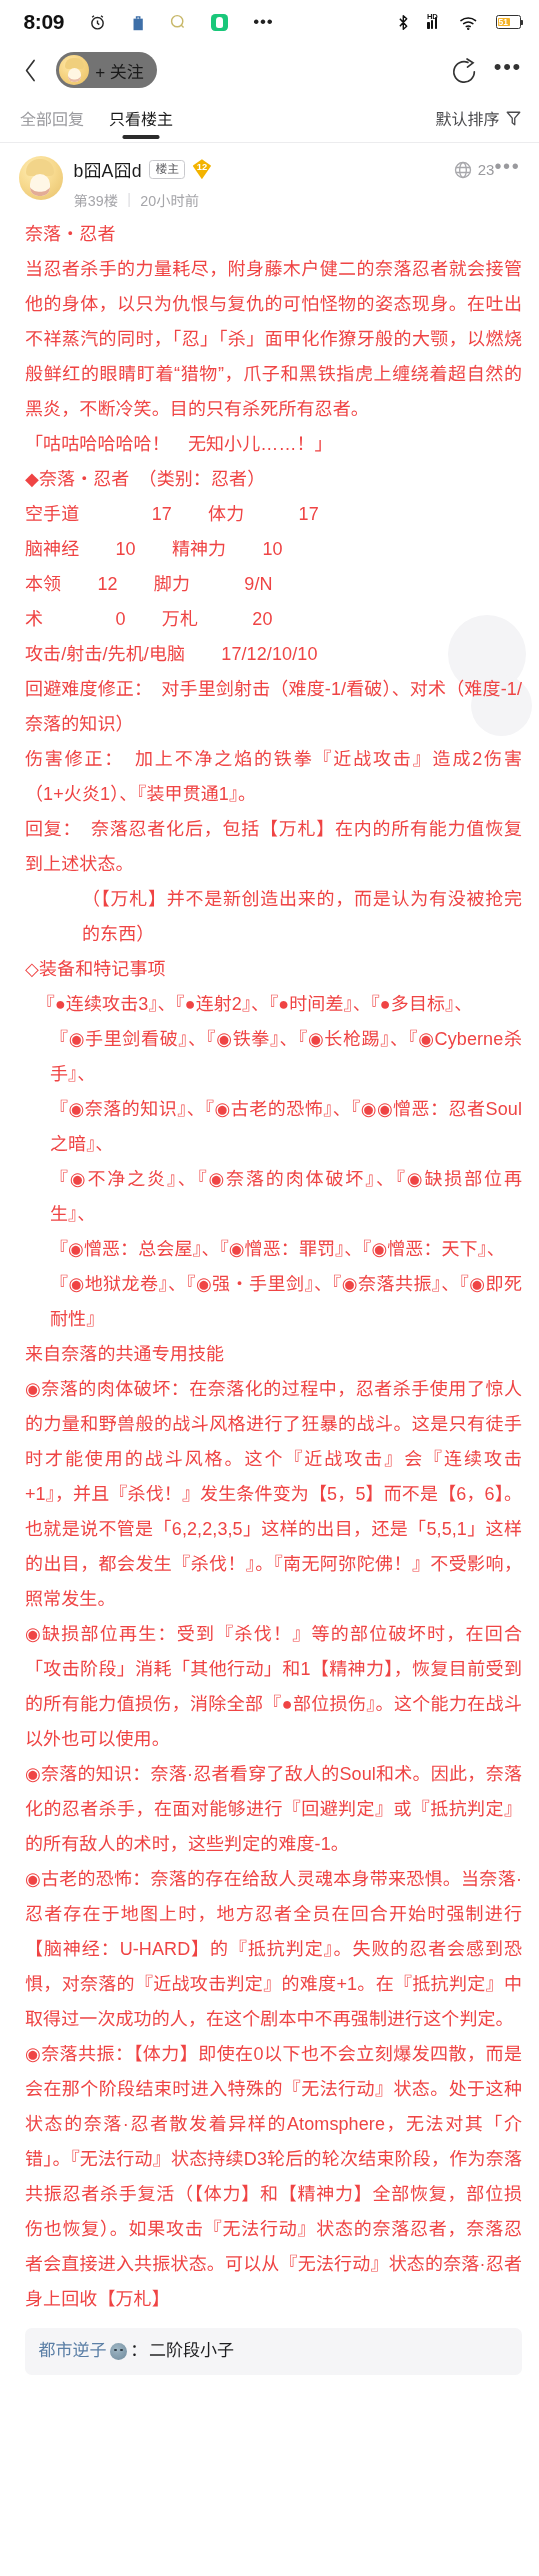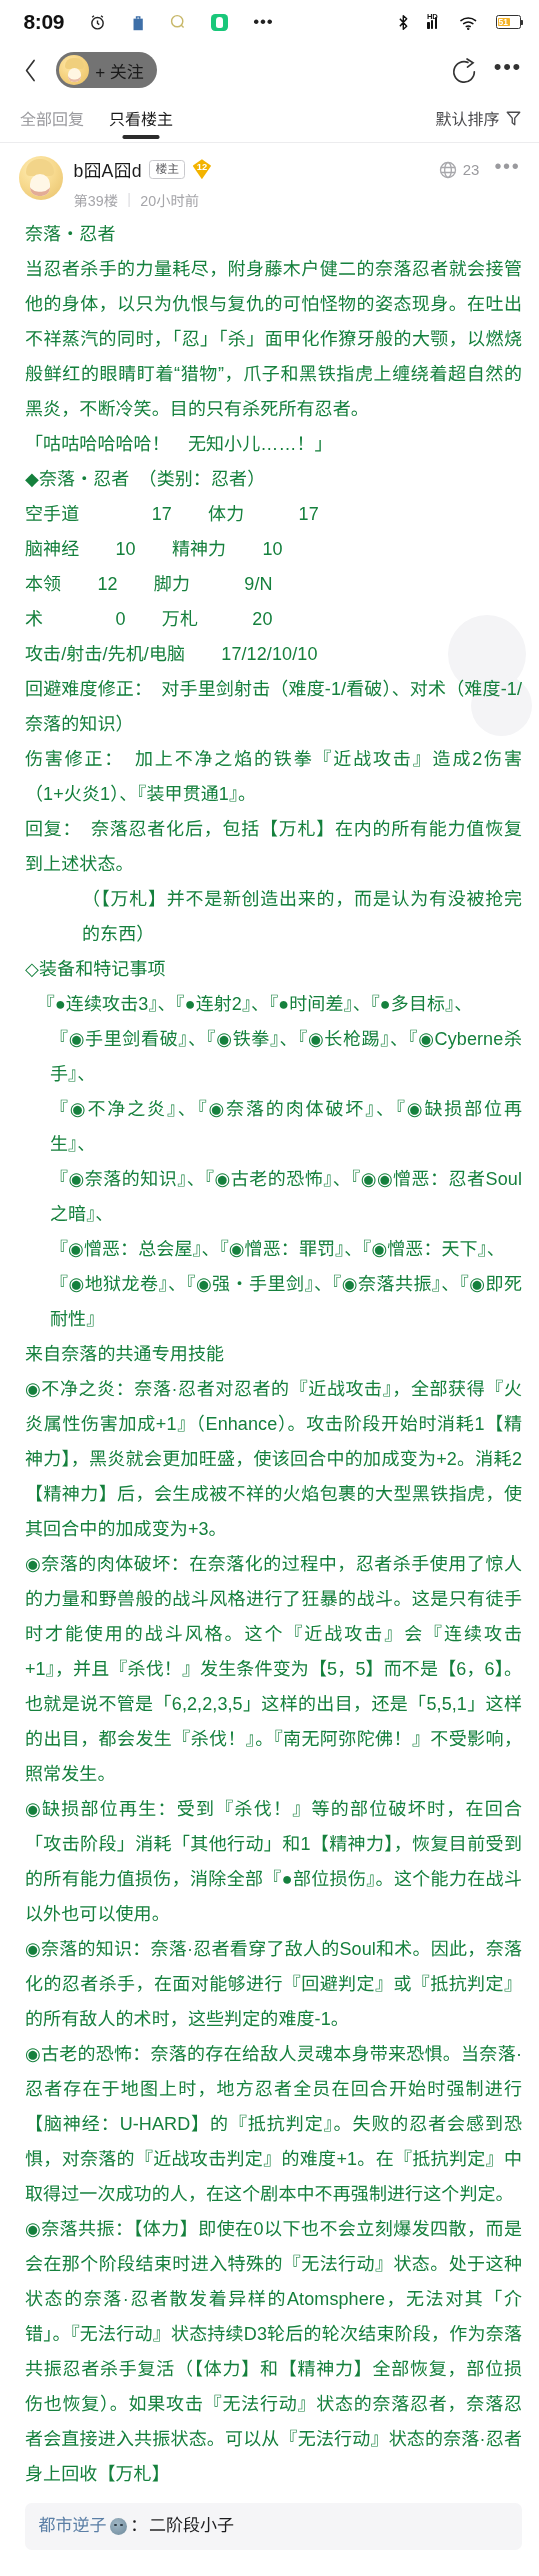--- a/index.html
+++ b/index.html
@@ -261,21 +261,20 @@
     font-size: 14.3px;
     color: #a6a6aa;
     display: flex;
     align-items: center;
     gap: 9.3px;
   }
   .sub-line .sep { color: #dcdce0; }
   .post-right {
     display: flex;
     align-items: center;
-    gap: 15px;
     padding-top: 3.4px;
     flex: none;
   }
   .viewcount {
     display: flex;
     align-items: center;
     gap: 5px;
     font-size: 15px;
     color: #9a9a9e;
   }
@@ -285,21 +284,21 @@
     letter-spacing: 1.7px;
     line-height: 8.4px;
     padding-bottom: 7.6px;
   }
 
   
   .content {
     padding: 6.7px 17px 0 25px;
     font-size: 18px;
     line-height: 35px;
-    color: #15803d;
+    color: #ef4444;
     letter-spacing: 0.1px;
   }
   .content p { margin: 0; text-align: justify; }
   .content p.indent1 { text-indent: 0; padding-left: 11.8px; }
   .content p.indent2 { padding-left: 25px; }
   .content p.indent3 { padding-left: 57px; }
 
   
   .blob {
     position: absolute;
@@ -485,26 +484,25 @@
       <p>本领　　12　　脚力　　　9/N</p>
       <p>术　　　　0　　万札　　　20</p>
       <p>攻击/射击/先机/电脑　　17/12/10/10</p>
       <p>回避难度修正：　对手里剑射击（难度-1/看破）、对术（难度-1/奈落的知识）</p>
       <p>伤害修正：　加上不净之焰的铁拳『近战攻击』造成2伤害（1+火炎1）、『装甲贯通1』。</p>
       <p>回复：　奈落忍者化后，包括【万札】在内的所有能力值恢复到上述状态。</p>
       <p class="indent3">（【万札】并不是新创造出来的，而是认为有没被抢完的东西）</p>
       <p>◇装备和特记事项</p>
       <p class="indent1">『●连续攻击3』、『●连射2』、『●时间差』、『●多目标』、</p>
       <p class="indent2">『◉手里剑看破』、『◉铁拳』、『◉长枪踢』、『◉Cyberne杀手』、</p>
+      <p class="indent2">『◉奈落的知识』、『◉古老的恐怖』、『◉◉憎恶：忍者Soul之暗』、</p>
       <p class="indent2">『◉不净之炎』、『◉奈落的肉体破坏』、『◉缺损部位再生』、</p>
-      <p class="indent2">『◉奈落的知识』、『◉古老的恐怖』、『◉◉憎恶：忍者Soul之暗』、</p>
       <p class="indent2">『◉憎恶：总会屋』、『◉憎恶：罪罚』、『◉憎恶：天下』、</p>
       <p class="indent2">『◉地狱龙卷』、『◉强・手里剑』、『◉奈落共振』、『◉即死耐性』</p>
       <p>来自奈落的共通专用技能</p>
-      <p>◉不净之炎：奈落·忍者对忍者的『近战攻击』，全部获得『火炎属性伤害加成+1』（Enhance）。攻击阶段开始时消耗1【精神力】，黑炎就会更加旺盛，使该回合中的加成变为+2。消耗2【精神力】后，会生成被不祥的火焰包裹的大型黑铁指虎，使其回合中的加成变为+3。</p>
       <p>◉奈落的肉体破坏：在奈落化的过程中，忍者杀手使用了惊人的力量和野兽般的战斗风格进行了狂暴的战斗。这是只有徒手时才能使用的战斗风格。这个『近战攻击』会『连续攻击+1』，并且『杀伐！』发生条件变为【5，5】而不是【6，6】。也就是说不管是「6,2,2,3,5」这样的出目，还是「5,5,1」这样的出目，都会发生『杀伐！』。『南无阿弥陀佛！』不受影响，照常发生。</p>
       <p>◉缺损部位再生：受到『杀伐！』等的部位破坏时，在回合「攻击阶段」消耗「其他行动」和1【精神力】，恢复目前受到的所有能力值损伤，消除全部『●部位损伤』。这个能力在战斗以外也可以使用。</p>
       <p>◉奈落的知识：奈落·忍者看穿了敌人的Soul和术。因此，奈落化的忍者杀手，在面对能够进行『回避判定』或『抵抗判定』的所有敌人的术时，这些判定的难度-1。</p>
       <p>◉古老的恐怖：奈落的存在给敌人灵魂本身带来恐惧。当奈落·忍者存在于地图上时，地方忍者全员在回合开始时强制进行【脑神经：U-HARD】的『抵抗判定』。失败的忍者会感到恐惧，对奈落的『近战攻击判定』的难度+1。在『抵抗判定』中取得过一次成功的人，在这个剧本中不再强制进行这个判定。</p>
       <p>◉奈落共振：【体力】即使在0以下也不会立刻爆发四散，而是会在那个阶段结束时进入特殊的『无法行动』状态。处于这种状态的奈落·忍者散发着异样的Atomsphere，无法对其「介错」。『无法行动』状态持续D3轮后的轮次结束阶段，作为奈落共振忍者杀手复活（【体力】和【精神力】全部恢复，部位损伤也恢复）。如果攻击『无法行动』状态的奈落忍者，奈落忍者会直接进入共振状态。可以从『无法行动』状态的奈落·忍者身上回收【万札】</p>
     </div>
 </div>
 
 <div class="reply-box">
   <span class="reply-user">都市逆子</span>

